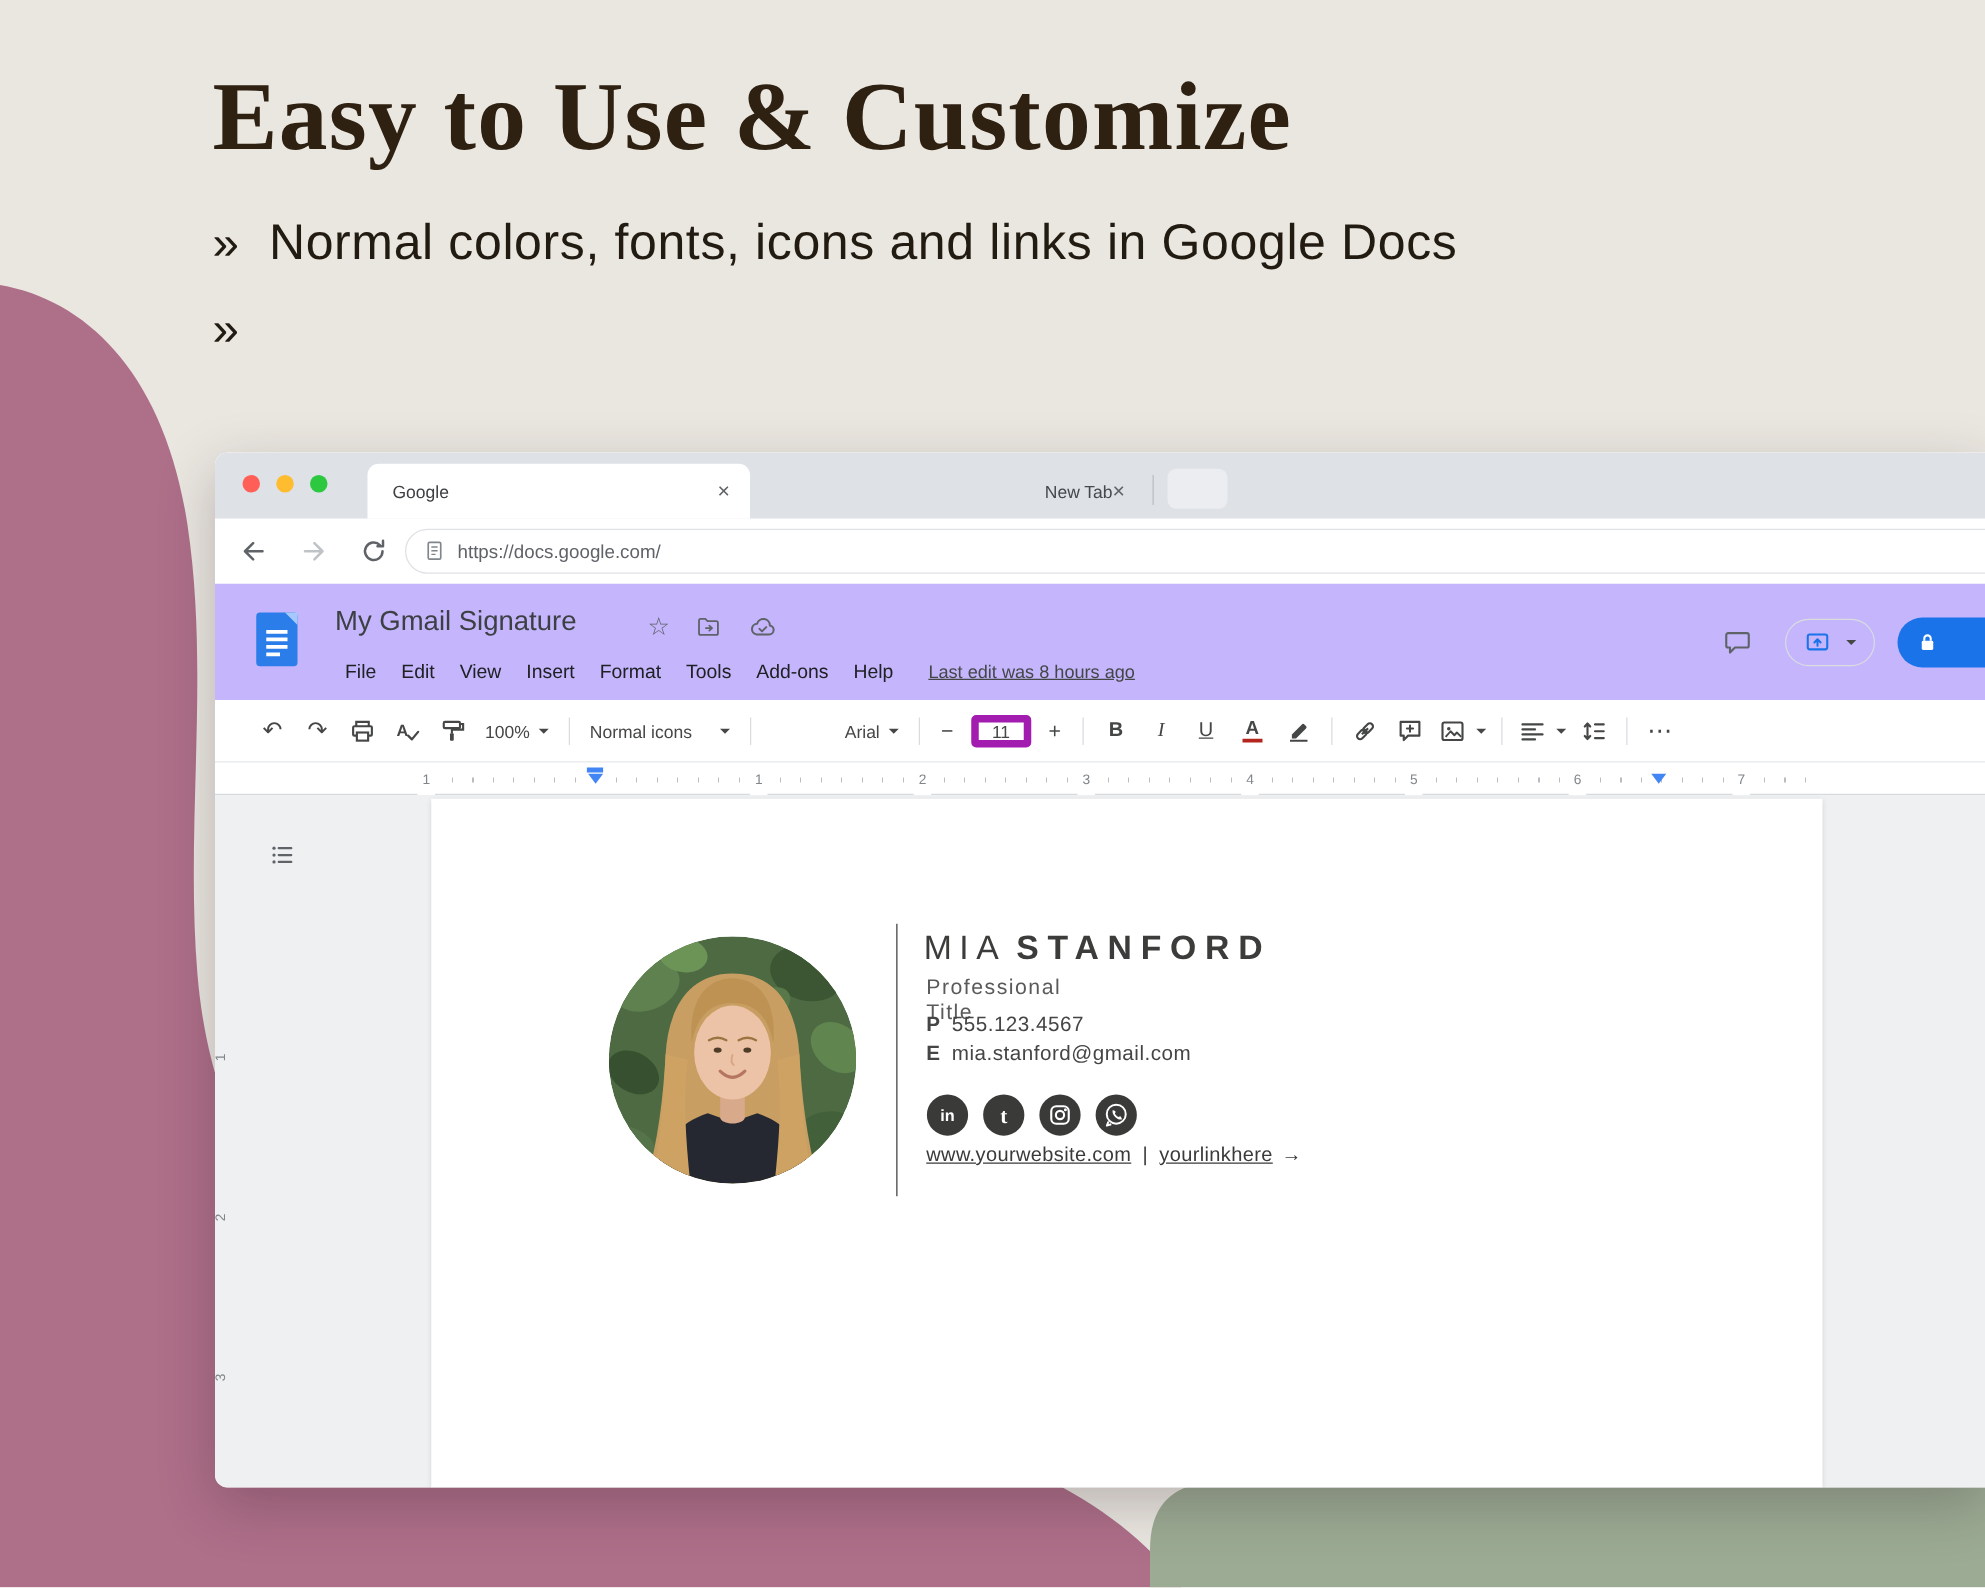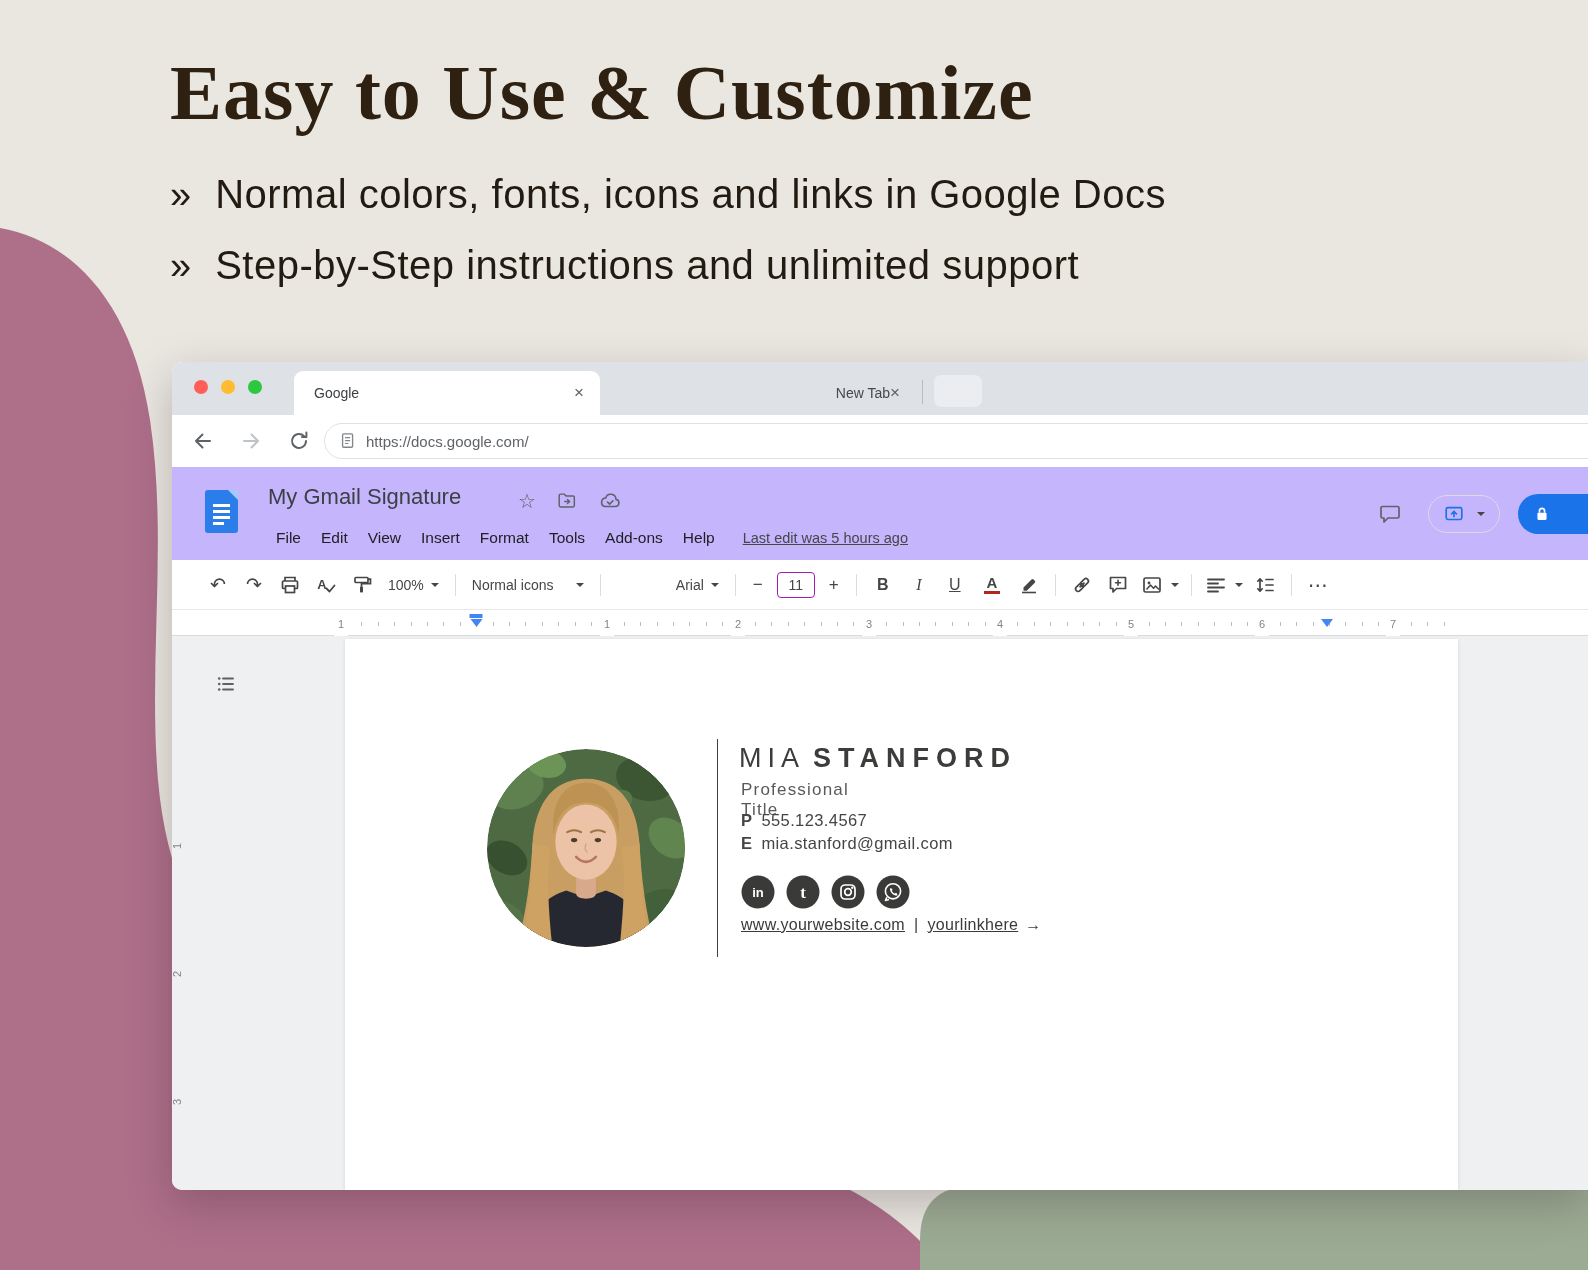--- a/index.html
+++ b/index.html
@@ -56,21 +56,21 @@
                display:flex; align-items:center; padding-left:13px; }
 
   .toolbar { position:absolute; left:0; top:198px; width:100%; height:50px; background:#fff; border-bottom:1px solid #e6e8ea;
              display:flex; align-items:center; padding-left:28px; }
   .icon-btn { min-width:36px; height:36px; display:flex; align-items:center; justify-content:center; color:#444746; border-radius:4px; }
   .glyph { font-size:19px; line-height:1; color:#444746; }
   .tb-divider { width:1px; height:22px; background:#dadce0; margin:0 8px; }
   .tb-text { font-size:14px; color:#444746; }
   .caret { width:0; height:0; border-left:4px solid transparent; border-right:4px solid transparent; border-top:4.5px solid #444746; margin-left:7px; }
   .ctl { display:flex; align-items:center; padding:0 8px; height:36px; border-radius:4px; }
-  .size-box { width:38px; height:26px; border:1px solid #a21caf; border-radius:4px; display:flex; align-items:center; justify-content:center;
+  .size-box { width:48px; height:26px; border:6px solid #a21caf; border-radius:4px; display:flex; align-items:center; justify-content:center;
               font-size:14px; color:#444746; margin:4px 5px; }
   .fmt { width:36px; height:36px; display:flex; align-items:center; justify-content:center; font-size:16px; color:#444746; }
   .a-color { display:flex; flex-direction:column; align-items:center; justify-content:center; width:38px; height:36px; }
   .a-color .bar { width:16px; height:3.5px; background:#b3261e; margin-top:1px; }
 
   .ruler { position:absolute; left:0; top:249px; width:100%; height:25px; background:#fff; border-bottom:1px solid #d8dbde; }
   .ruler-ticks { position:absolute; left:173px; top:11px; width:1114px; height:4px;
                  background-image:repeating-linear-gradient(to right,#b9bdc1 0,#b9bdc1 1px,transparent 1px,transparent 16.4px); }
   .ruler-num { position:absolute; top:0; height:25px; display:flex; align-items:center; transform:translateX(-50%);
                font-size:11px; color:#80868b; background:#fff; padding:0 4px; }
@@ -112,21 +112,20 @@
   </svg>
 
   <div class="hero">
     <div class="hero-title">Easy to Use &amp; Customize</div>
     <div class="bullet-row first">
       <span class="bullet-marker">»</span>
       <span class="bullet-text">Normal colors, fonts, icons and links in Google Docs</span>
     </div>
     <div class="bullet-row">
       <span class="bullet-marker">»</span>
-      <span class="bullet-text">Step-by-Step instructions and unlimited support</span>
     </div>
   </div>
 
   <div class="window">
 
     <div class="tabbar">
       <div class="dot" style="left:22px;background:#ff5f57"></div>
       <div class="dot" style="left:49px;background:#febc2e"></div>
       <div class="dot" style="left:76px;background:#2bc840"></div>
 
@@ -190,21 +189,21 @@
       </div>
       <div class="menurow">
         <span class="menu-item">File</span>
         <span class="menu-item">Edit</span>
         <span class="menu-item">View</span>
         <span class="menu-item">Insert</span>
         <span class="menu-item">Format</span>
         <span class="menu-item">Tools</span>
         <span class="menu-item">Add-ons</span>
         <span class="menu-item">Help</span>
-        <span class="last-edit">Last edit was 5 hours ago</span>
+        <span class="last-edit">Last edit was 8 hours ago</span>
       </div>
       <div class="head-right">
         <div class="comment-btn">
           <svg class="mi" width="24" height="24" viewBox="0 0 24 24">
             <path d="M4.5 4.5 h15 a1.5 1.5 0 0 1 1.5 1.5 v8.5 a1.5 1.5 0 0 1 -1.5 1.5 H10 l-4 4 v-4 H4.5 A1.5 1.5 0 0 1 3 14.5 V6 a1.5 1.5 0 0 1 1.5 -1.5 Z" stroke="#5f6368" stroke-width="1.7" fill="none" stroke-linejoin="round"></path>
           </svg>
         </div>
         <div class="present-pill">
           <svg class="mi" width="22" height="22" viewBox="0 0 24 24">
             <rect x="3.5" y="5" width="17" height="13" rx="1.8" stroke="#1a73e8" stroke-width="1.8" fill="none"></rect>

